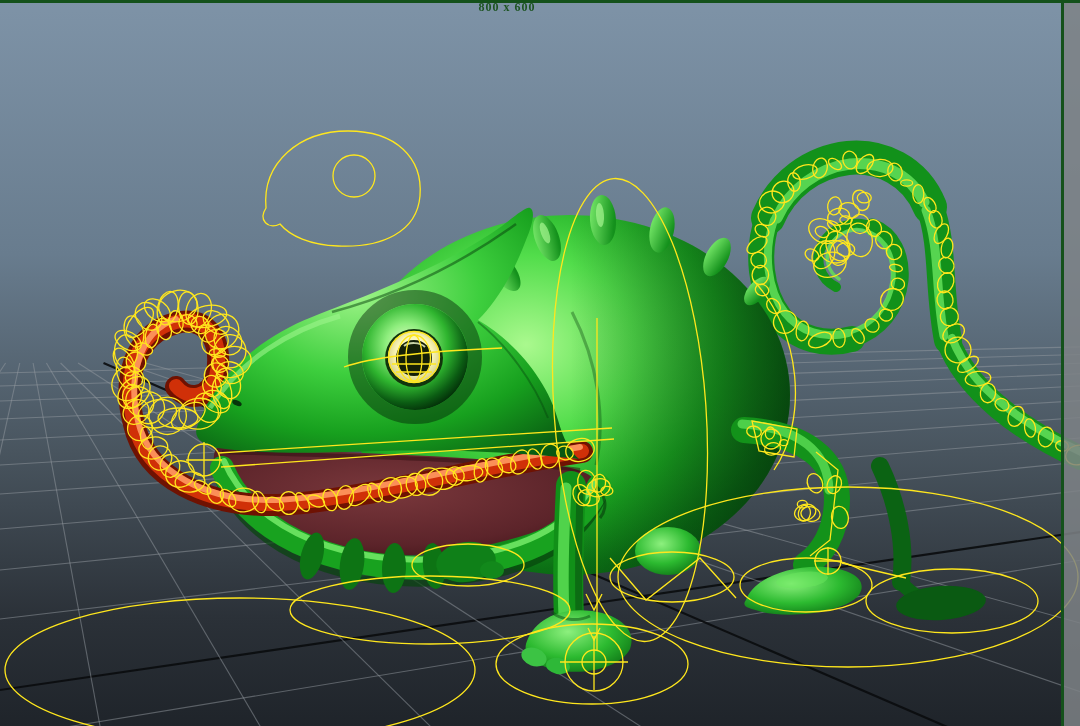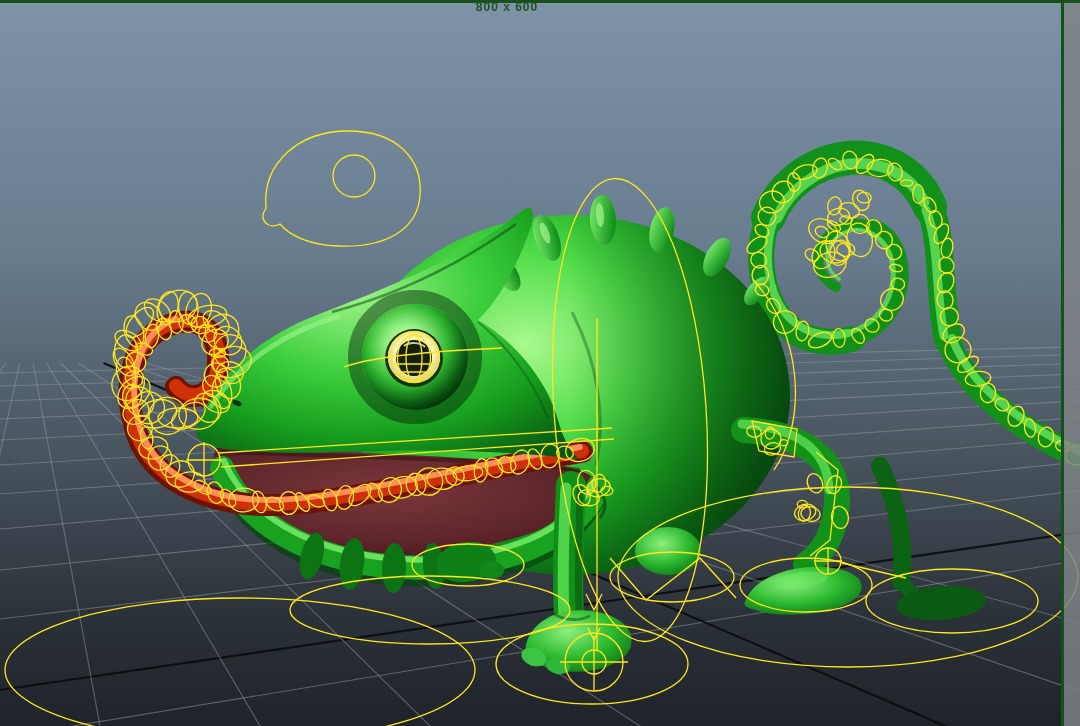--- a/index.html
+++ b/index.html
@@ -1,17 +1,17 @@
 <!DOCTYPE html>
 <html><head>
 <meta charset="utf-8">
 <style>
   html,body{margin:0;padding:0;background:#111;}
   .stage{position:relative;width:1080px;height:726px;overflow:hidden;
-         font-family:Liberation Sans, sans-serif;}
+         font-family:Liberation Serif, serif;}
   .stage svg{position:absolute;left:0;top:0;}
   .res-label{position:absolute;top:0px;left:457px;width:100px;text-align:center;
              font-size:12px;font-weight:bold;letter-spacing:1px;color:#1d5422;
              line-height:14px;user-select:none;}
   .rigline{fill:none;stroke:#ffe71d;stroke-width:1.3;}
 </style>
 </head>
 <body>
 
 <div class="stage">

